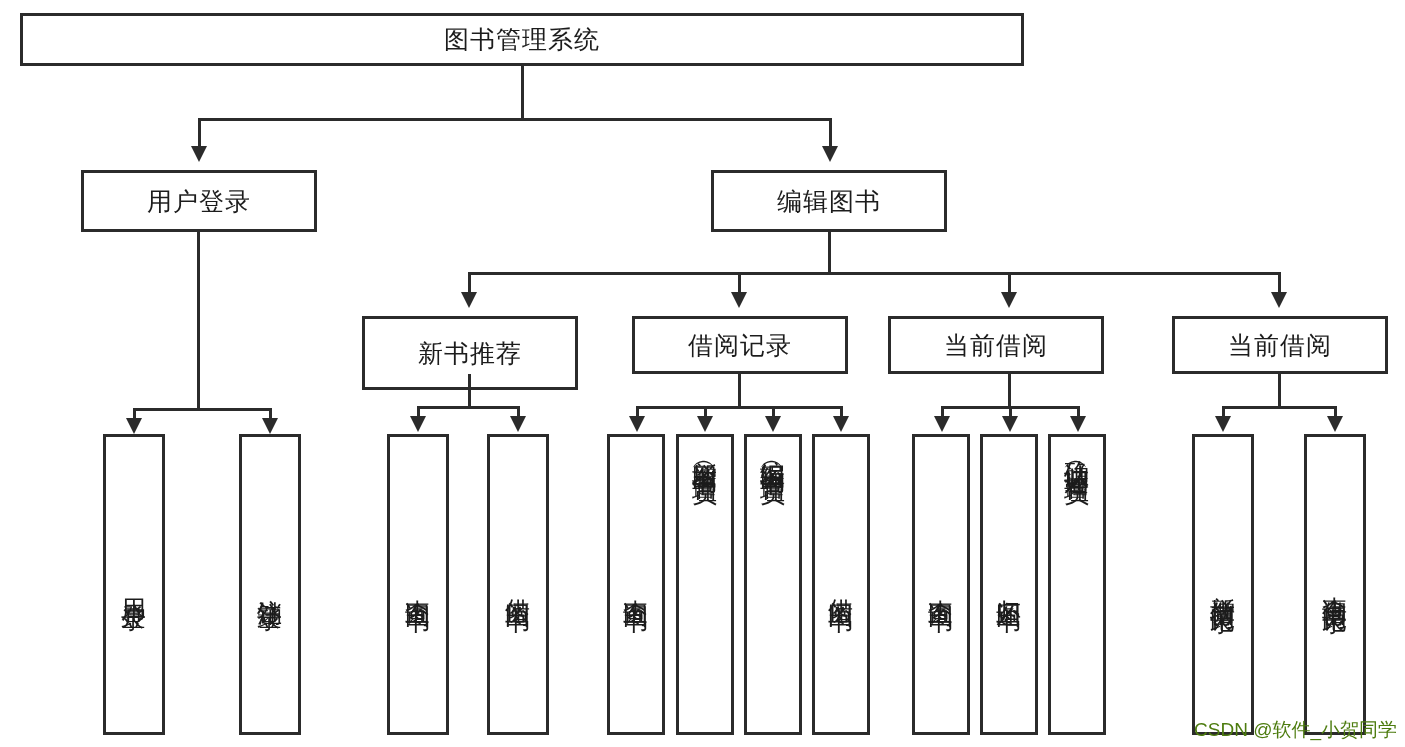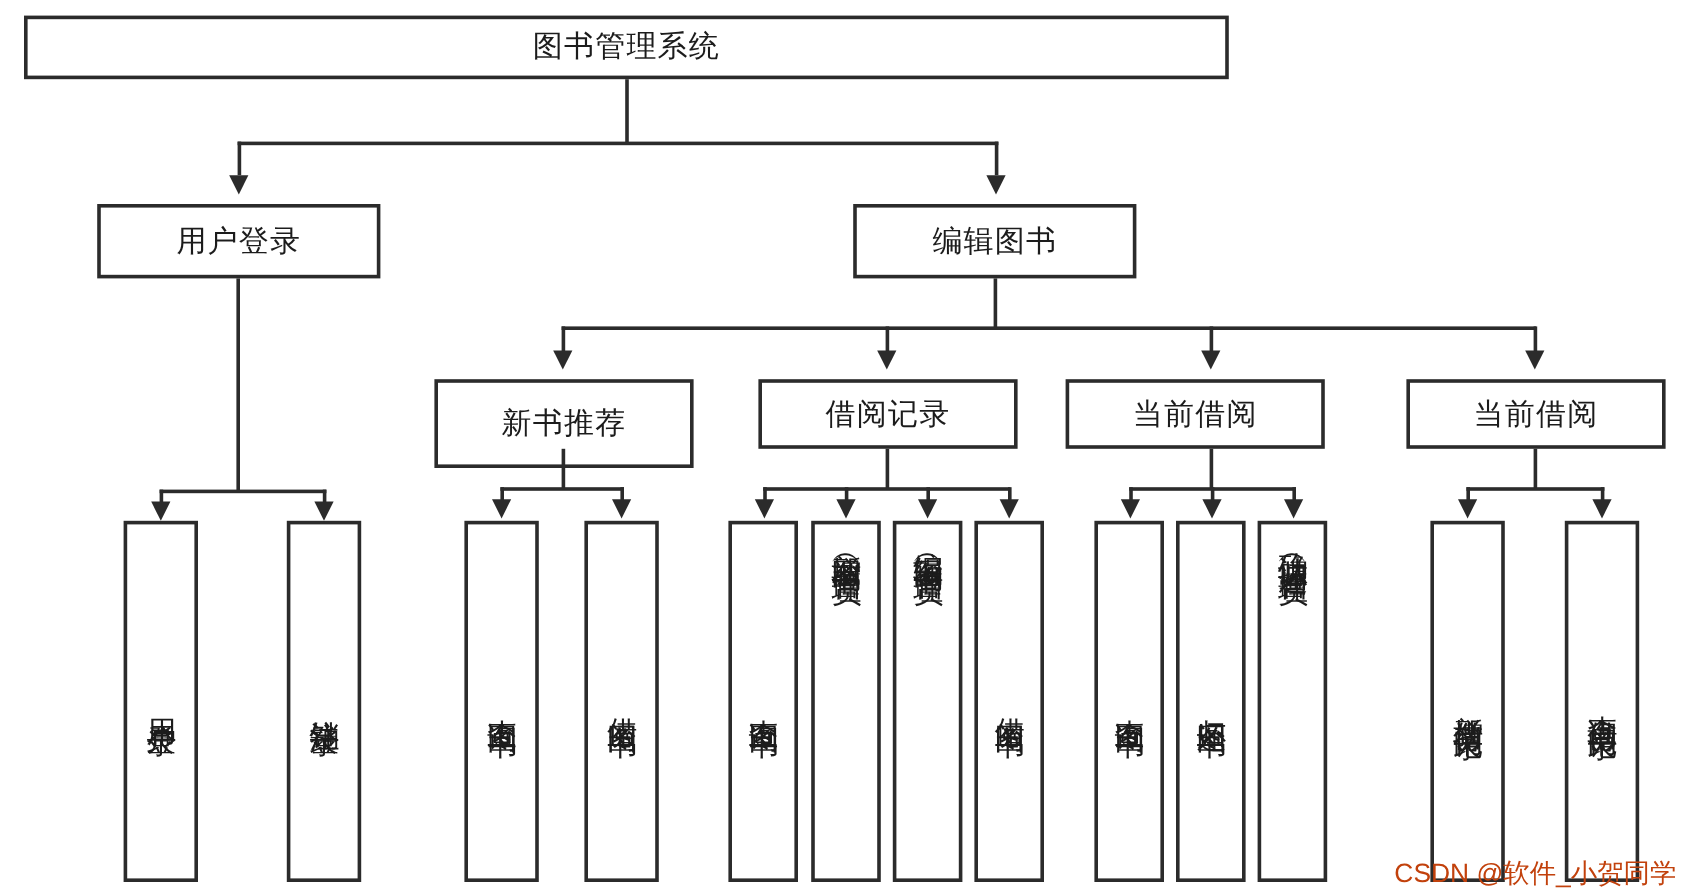--- a/index.html
+++ b/index.html
@@ -79,22 +79,22 @@
     border-left: 8px solid transparent;
     border-right: 8px solid transparent;
     border-top: 16px solid #2b2b2b;
   }
 
   
   #watermark {
     position: absolute;
     right: 8px;
     bottom: 4px;
-    font-size: 22px;
-    color: #c2410c;
+    font-size: 19px;
+    color: #4d7c0f;
     white-space: nowrap;
     pointer-events: none;
   }
 </style>
 </head>
 <body>
 
 <div id="canvas">
 
   <div class="node h root" style="left:20px; top:13px; width:1004px; height:53px;">

